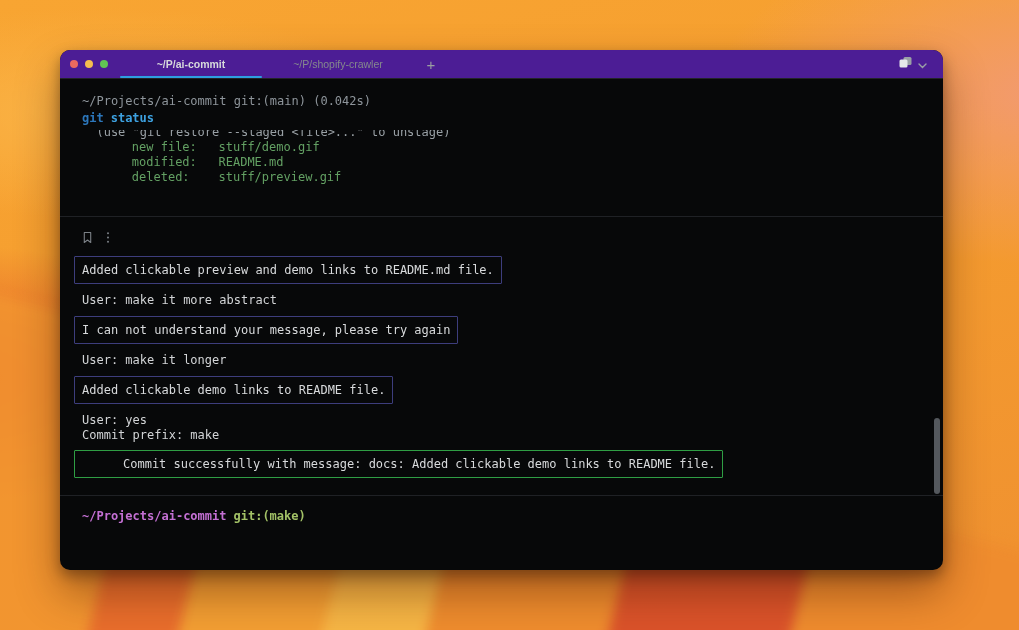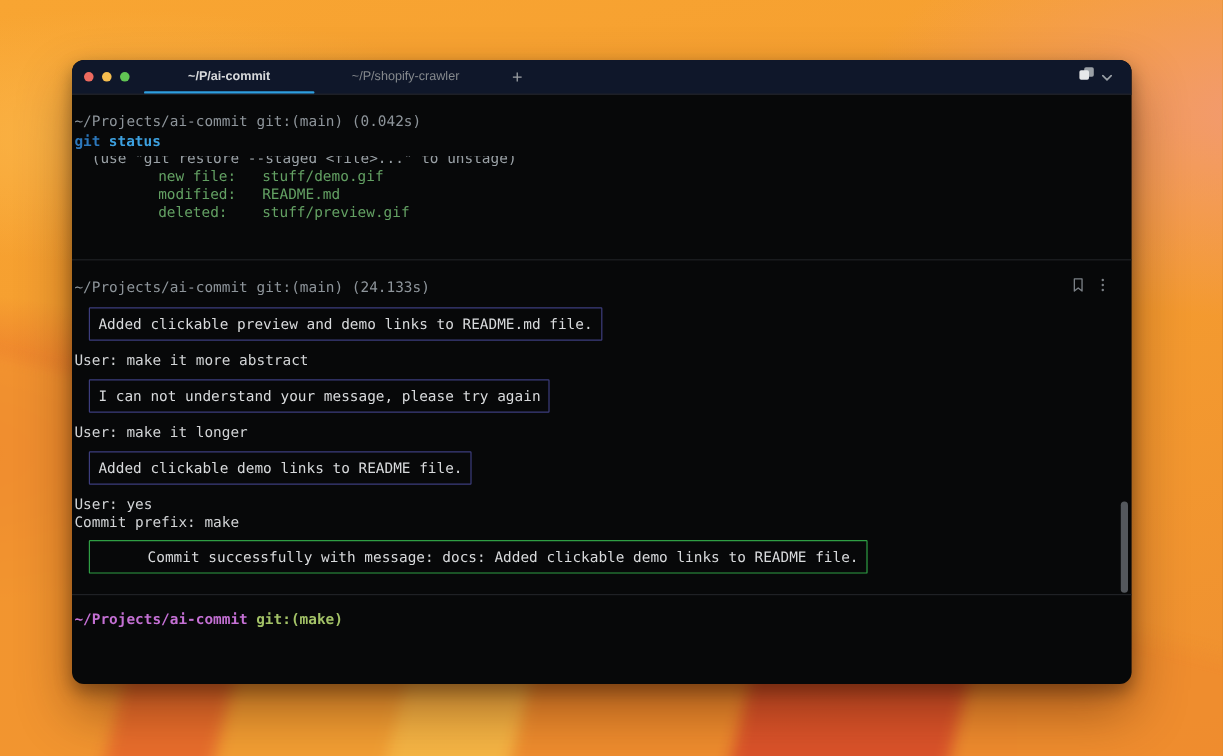--- a/index.html
+++ b/index.html
@@ -25,38 +25,38 @@
       #ef8c2e 44%, #ef8c2e 58%,
       #d8492a 58%, #d8492a 72%,
       #ef8c2e 72%, #ef8c2e 100%);
     filter:blur(6px);
   }
   
   .window{position:absolute;left:60px;top:50px;width:883px;height:520px;
     background:#070809;border-radius:10px;overflow:hidden;
     box-shadow:0 22px 44px rgba(70,25,5,.45), 0 6px 14px rgba(0,0,0,.35);}
   
-  .titlebar{position:relative;height:28px;background:#0f172a;border-bottom:1px solid #222428;
+  .titlebar{position:relative;height:28px;background:#4c1d95;border-bottom:1px solid #222428;
     display:flex;align-items:stretch;}
   .traffic{display:flex;align-items:center;gap:7px;padding:0 12px 0 10px;}
   .tl{width:8px;height:8px;border-radius:50%;display:inline-block;}
   .tl.red{background:#ed6a5f;} .tl.yellow{background:#f5bd4f;} .tl.green{background:#61c554;}
   .tab{position:relative;display:flex;align-items:center;justify-content:center;
     font-size:10.5px;color:#85898d;height:100%;}
   .tab.active{color:#d7d9db;font-weight:bold;width:142px;}
   .tab.inactive{width:152px;}
   .tab-underline{position:absolute;left:0;right:0;bottom:0;height:2px;border-radius:1px;}
   .newtab{display:flex;align-items:center;justify-content:center;width:34px;height:100%;
     color:#9a9ea2;font-size:15px;font-weight:400;}
   .tb-spacer{flex:1;}
   .tb-right{display:flex;align-items:center;gap:5px;padding-right:16px;}
   
   .content{position:absolute;top:29px;left:0;right:0;bottom:0;
     font-family:"DejaVu Sans Mono", monospace;font-size:12px;line-height:14px;color:#d2d4d6;}
-  .pad{padding-left:2px;}
+  .pad{padding-left:22px;}
   .line{white-space:pre;}
   .prompt-gray{color:#8e959b;}
   .b1{padding-top:15px;}
   .cmdline{margin-top:3px;line-height:15px;}
   .git-w{color:#2c77bb;font-weight:bold;}
   .status-w{color:#3da1e0;font-weight:bold;margin-left:7px;}
   .clipbox{margin-top:4px;height:9px;overflow:hidden;display:flex;align-items:flex-end;}
   .cliptext{color:#9aa1a6;line-height:14px;}
   .green-out{color:#63a063;}
   .status-row{padding-left:calc(14px + 8ch);line-height:14px;margin-top:1px;}
@@ -128,21 +128,20 @@
       </div>
       <div class="line green-out status-row"><span class="status-label">new file:</span><span>stuff/demo.gif</span></div>
       <div class="line green-out status-row"><span class="status-label">modified:</span><span>README.md</span></div>
       <div class="line green-out status-row"><span class="status-label">deleted:</span><span>stuff/preview.gif</span></div>
     </div>
 
     <div class="divider"></div>
 
     <div>
       <div class="b2-head pad">
-        <span class="line prompt-gray">~/Projects/ai-commit git:(main) (24.133s)</span>
         <span class="head-icons">
           <span>
             <svg width="11" height="13" viewBox="0 0 12 14">
               <path d="M2.5 1.5 h7 v11 l-3.5 -2.8 l-3.5 2.8 Z" fill="none" stroke="#7b8086" stroke-width="1.2" stroke-linejoin="round"></path>
             </svg>
           </span>
           <span>
             <svg width="4" height="13" viewBox="0 0 4 14">
               <circle cx="2" cy="2.5" r="1.1" fill="#7b8086"></circle>
               <circle cx="2" cy="7" r="1.1" fill="#7b8086"></circle>

